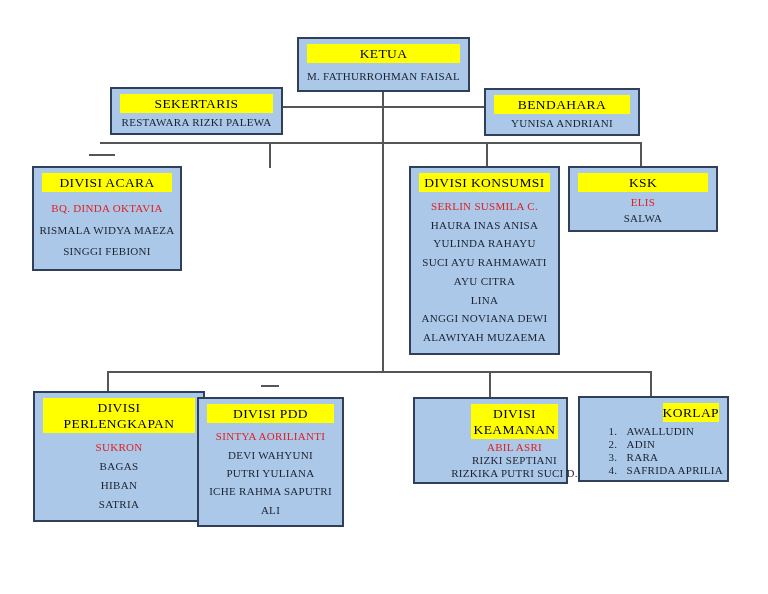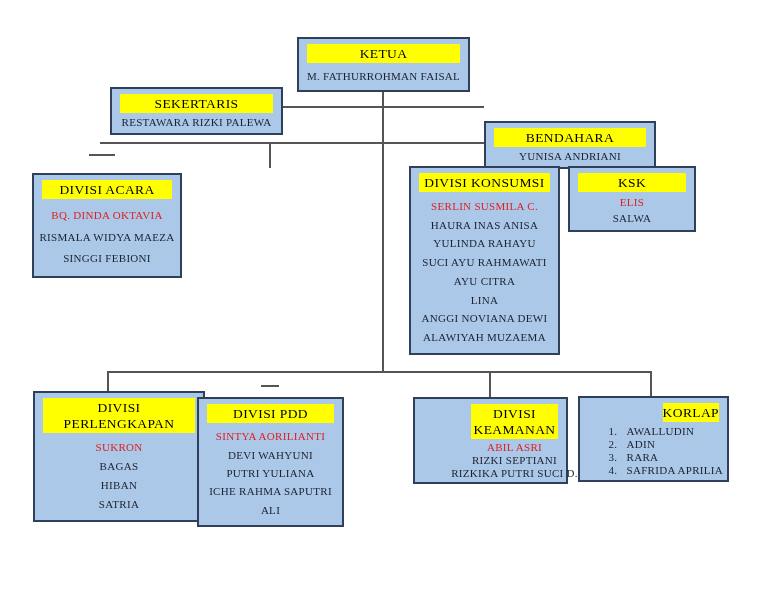--- a/index.html
+++ b/index.html
@@ -39,25 +39,25 @@
     flex:1;display:flex;flex-direction:column;justify-content:space-evenly;
     padding:3px 4px 5px 16px;
   }
   .list-row{display:flex;font-size:11px;letter-spacing:.3px;color:var(--text-color);line-height:13px;}
   .list-num{width:18px;flex:0 0 18px;}
   .line{position:absolute;background:var(--line-color);}
 
   
   #box-ketua{left:297px;top:37px;width:173px;height:55px;}
   #box-sekertaris{left:110px;top:87px;width:173px;height:48px;}
-  #box-bendahara{left:484px;top:88px;width:172px;height:48px;margin-top:33px;}
-  #box-acara{left:32px;top:166px;width:150px;height:105px;margin-top:7px;}
+  #box-bendahara{left:484px;top:88px;width:156px;height:48px;}
+  #box-acara{left:32px;top:166px;width:150px;height:105px;}
   #box-humas{left:201px;top:167px;width:145px;height:125px;}
   #box-konsumsi{left:409px;top:166px;width:151px;height:189px;}
-  #box-ksk{left:568px;top:166px;width:128px;height:66px;}
+  #box-ksk{left:568px;top:166px;width:150px;height:66px;}
   #box-perlengkapan{left:33px;top:391px;width:172px;height:131px;}
   #box-pdd{left:197px;top:397px;width:147px;height:130px;}
   #box-keamanan{left:413px;top:397px;width:155px;height:87px;padding-left:48px;}
   #box-korlap{left:578px;top:396px;width:151px;height:86px;align-items:flex-end;}
 
   
   #ln-ketua-v{left:382px;top:92px;width:2px;height:281px;}
   #ln-sek-ben{left:283px;top:106px;width:201px;height:2px;}
   #ln-row2-h{left:100px;top:142px;width:542px;height:2px;}
   #ln-humas-v{left:269px;top:143px;width:2px;height:25px;}

